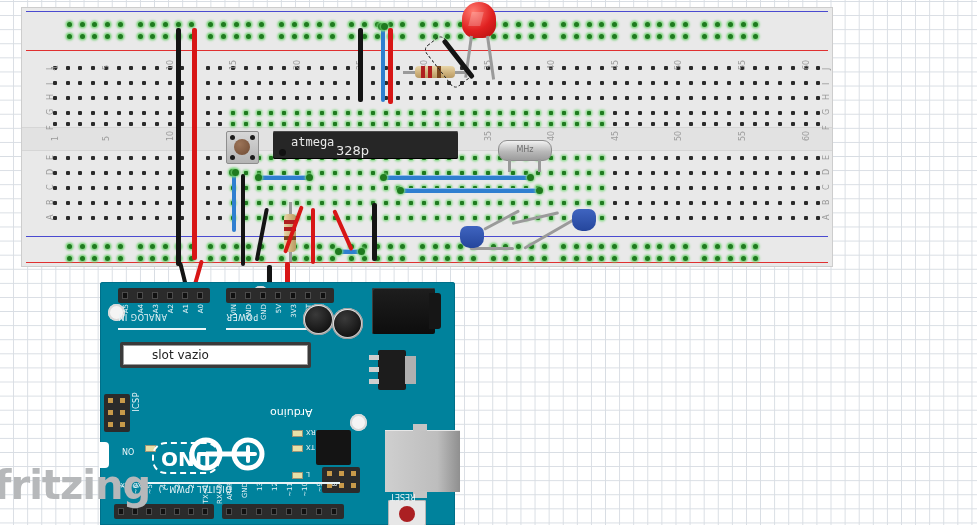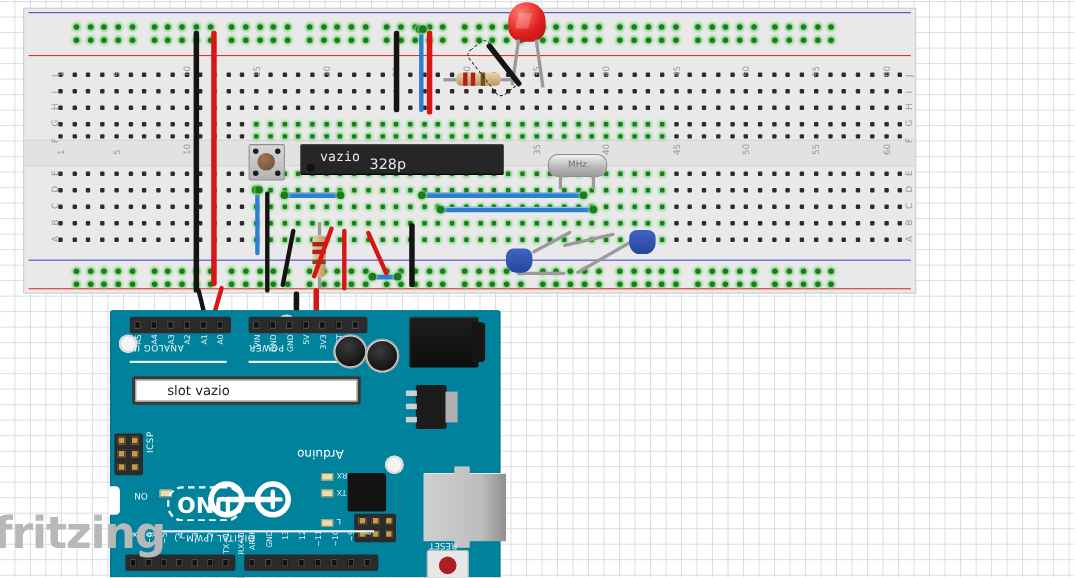--- a/index.html
+++ b/index.html
@@ -117,21 +117,21 @@
     position:absolute;font-size:7px;color:#e9f4f7;white-space:nowrap;
     transform:rotate(180deg);font-family:"DejaVu Sans","Liberation Sans",sans-serif;
   }
   .grouplbl{
     position:absolute;font-size:8px;color:#eaf5f8;white-space:nowrap;
     transform:rotate(180deg);letter-spacing:.5px;
     font-family:"DejaVu Sans","Liberation Sans",sans-serif;
   }
   .groupline{position:absolute;height:1.5px;background:#eaf5f8;}
   #slotbox{
-    position:absolute;left:20px;top:60px;width:208px;height:26px;
+    position:absolute;left:20px;top:60px;width:191px;height:26px;
     background:#3a3a3a;border-radius:2px;padding:3px;box-sizing:border-box;
   }
   #slotbox .inner{
     width:100%;height:100%;background:#fff;border:1px solid #9a9a9a;box-sizing:border-box;
     font-size:12px;color:#222;line-height:19px;padding-left:28px;
     font-family:"DejaVu Sans","Liberation Sans",sans-serif;
   }
   .electro{position:absolute;width:31px;height:31px;border-radius:50%;
     background:radial-gradient(circle at 38% 30%,#fbfbfb,#d2d2d2 60%,#b5b5b5);
     box-shadow:inset 0 0 0 1px #9d9d9d;}
@@ -1042,21 +1042,21 @@
 
   <div class="jumper" style="left:258px;top:175px;width:52px;"></div>
   <div class="jumper" style="left:383px;top:175px;width:148px;"></div>
   <div class="jumper" style="left:400px;top:188px;width:140px;"></div>
   <div class="jumper" style="left:338px;top:249px;width:24px;"></div>
   <div class="jumper" style="left:232px;top:170px;width:4px;height:62px;border-radius:3px;"></div>
   <div class="jumper" style="left:381px;top:24px;width:4px;height:78px;border-radius:3px;"></div>
 
   <div id="ic">
     <div class="notch"></div>
-    <div class="l1">vazio</div>
+    <div class="l1">atmega</div>
     <div class="l2">328p</div>
   </div>
 
   <div id="xtal">
     <span>MHz</span>
     <div class="leg" style="left:9px"></div>
     <div class="leg" style="left:39px"></div>
   </div>
 
   <div id="button">

